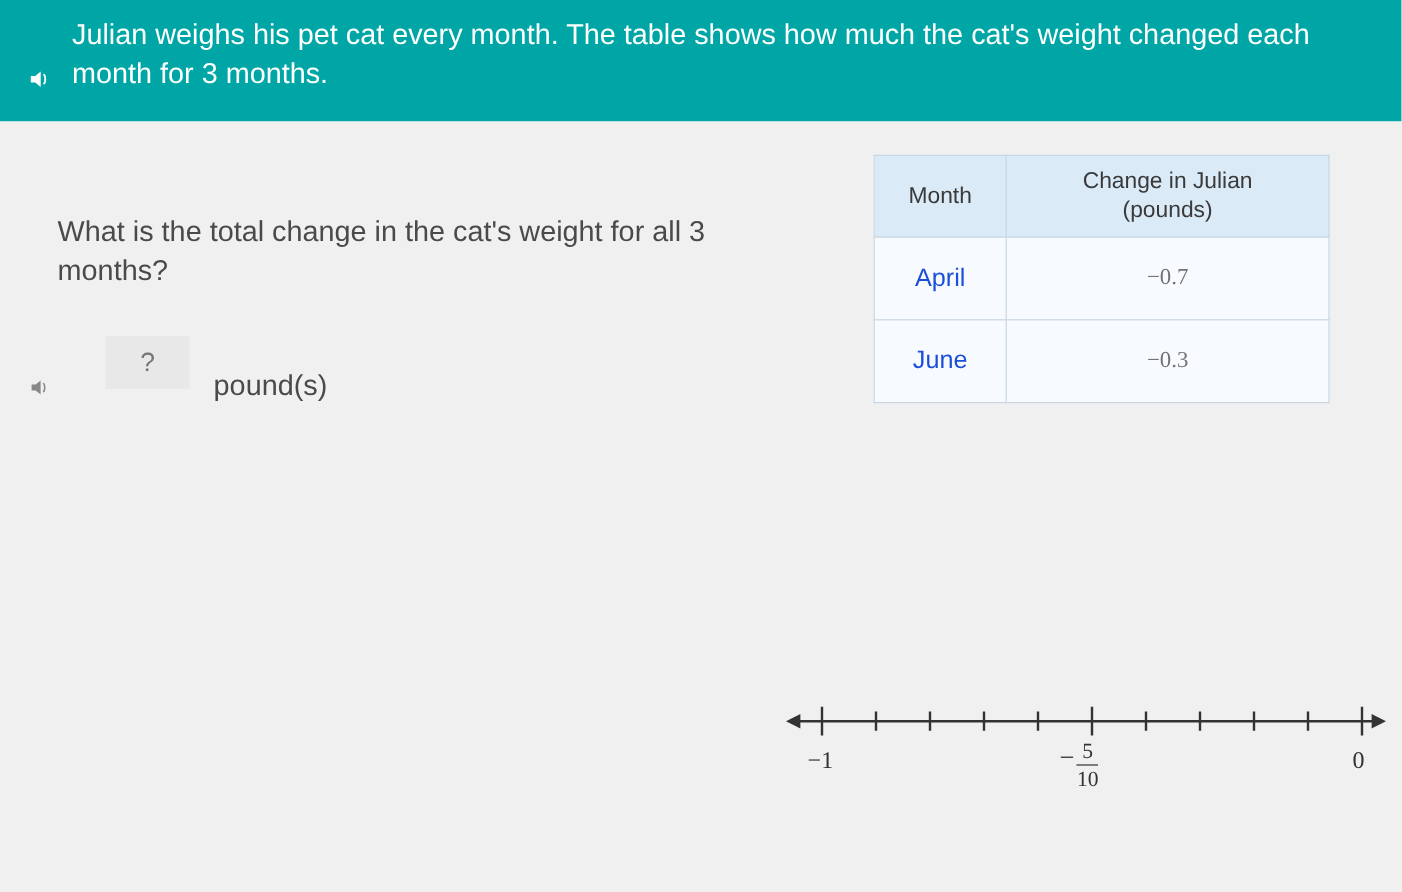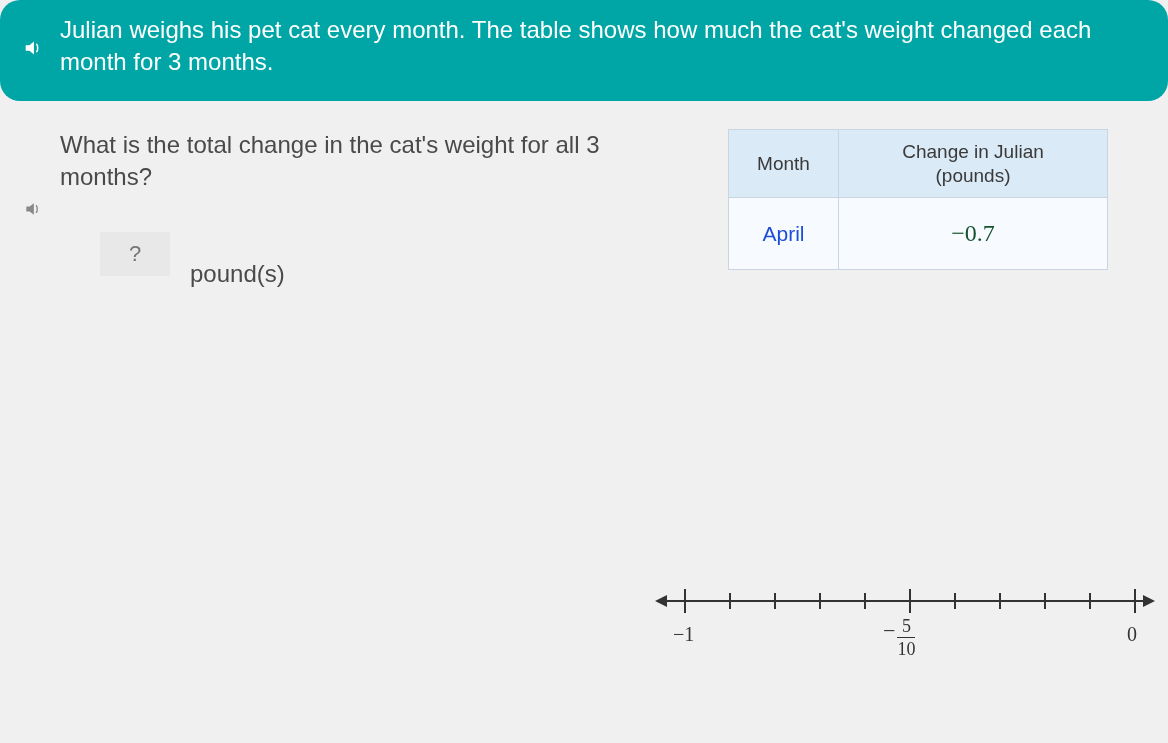--- a/index.html
+++ b/index.html
@@ -8,25 +8,24 @@
     background: #f0f0f0;
     width: 1168px;
     height: 743px;
     overflow: hidden;
   }
   .header {
     background: #00a6a6;
     color: #fff;
     padding: 14px 20px 22px 20px;
     display: flex;
-    align-items: center;
+    align-items: flex-end;
     gap: 14px;
     font-size: 24px;
     line-height: 1.35;
-    border-radius: 20px;
   }
   .audio-icon {
     flex: 0 0 auto;
     width: 26px;
     height: 26px;
     margin-top: 4px;
     display: flex;
     align-items: center;
     justify-content: center;
   }
@@ -34,22 +33,22 @@
   .header-text { color: #ffffff; font-weight: 500; }
   .content {
     position: relative;
     padding: 28px 20px 20px 20px;
     display: flex;
     gap: 40px;
   }
   .left-col {
     flex: 1;
     display: flex;
-    gap: 14px;
-    align-items: center;
+    gap: 2px;
+    align-items: flex-end;
   }
   .left-audio {
     flex: 0 0 auto;
     width: 26px;
     height: 26px;
     margin-top: 2px;
     display:flex; align-items:center; justify-content:center;
     color: #777;
   }
   .question-block { color: #4a4a4a; }
@@ -97,22 +96,22 @@
   }
   .data-table th {
     background: #dbeaf7;
     color: #3a3a3a;
     font-weight: 400;
     font-size: 19px;
     padding: 10px 8px;
     line-height: 1.25;
   }
   .data-table td {
-    font-size: 24px;
-    color: #14532d;
+    font-size: 19px;
+    color: #737373;
     padding: 22px 8px;
     font-family: "Times New Roman", serif;
   }
   .data-table td.month-cell {
     font-family: Arial, Helvetica, sans-serif;
     font-size: 21px;
     color: #1d4ed8;
   }
   .data-table th.col-month { width: 110px; }
   .numberline-wrap {
@@ -178,20 +177,24 @@
           <th>
             <span>Change in Julian</span><br>
             <span>(pounds)</span>
           </th>
         </tr>
       </thead>
       <tbody>
         <tr>
           <td class="month-cell">April</td>
           <td>−0.7</td>
+        </tr>
+        <tr>
+          <td class="month-cell">June</td>
+          <td>−0.3</td>
         </tr>
       </tbody>
     </table>
   </div>
 
   <div class="numberline-wrap">
     <svg class="nl-svg" width="500" height="80" viewBox="0 0 500 80">
       <line x1="6" y1="40" x2="494" y2="40" stroke="#333" stroke-width="2"></line>
       <polygon points="0,40 12,34 12,46" fill="#333"></polygon>
       <polygon points="500,40 488,34 488,46" fill="#333"></polygon>

